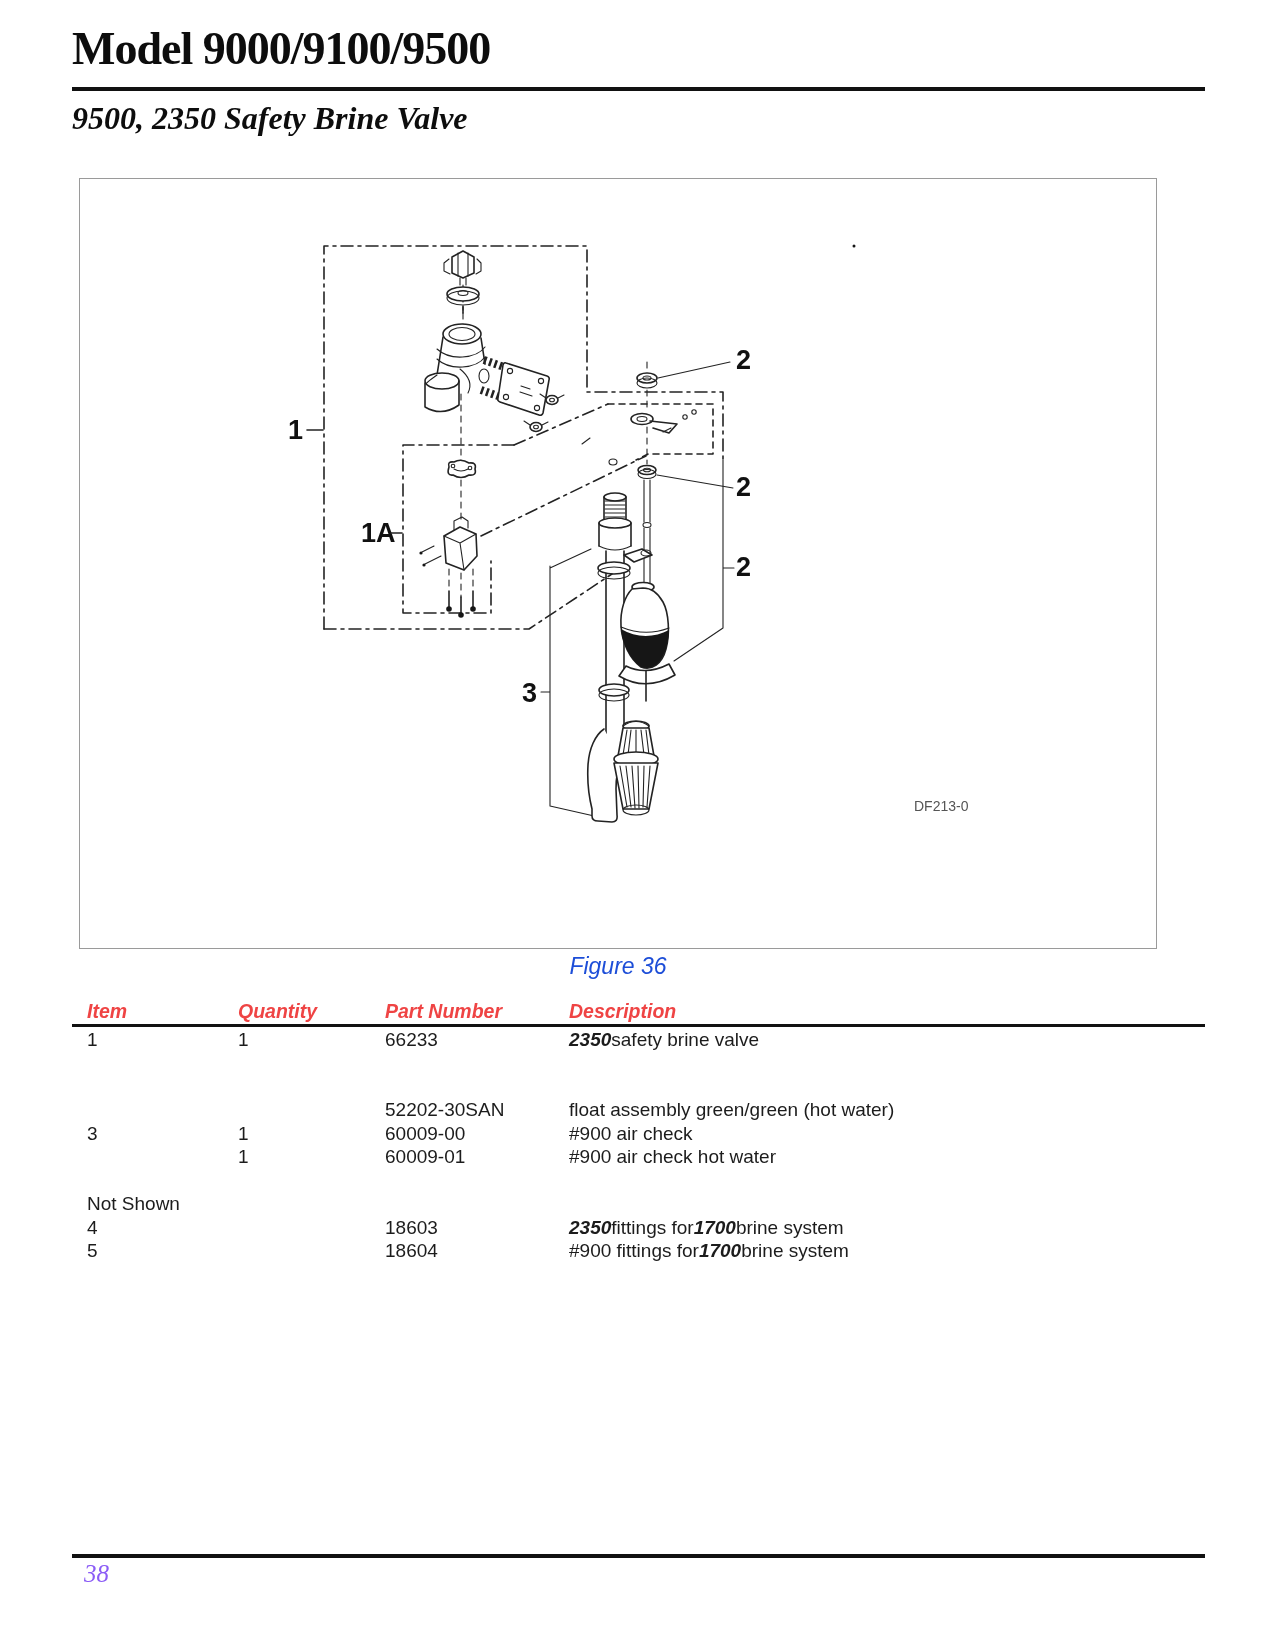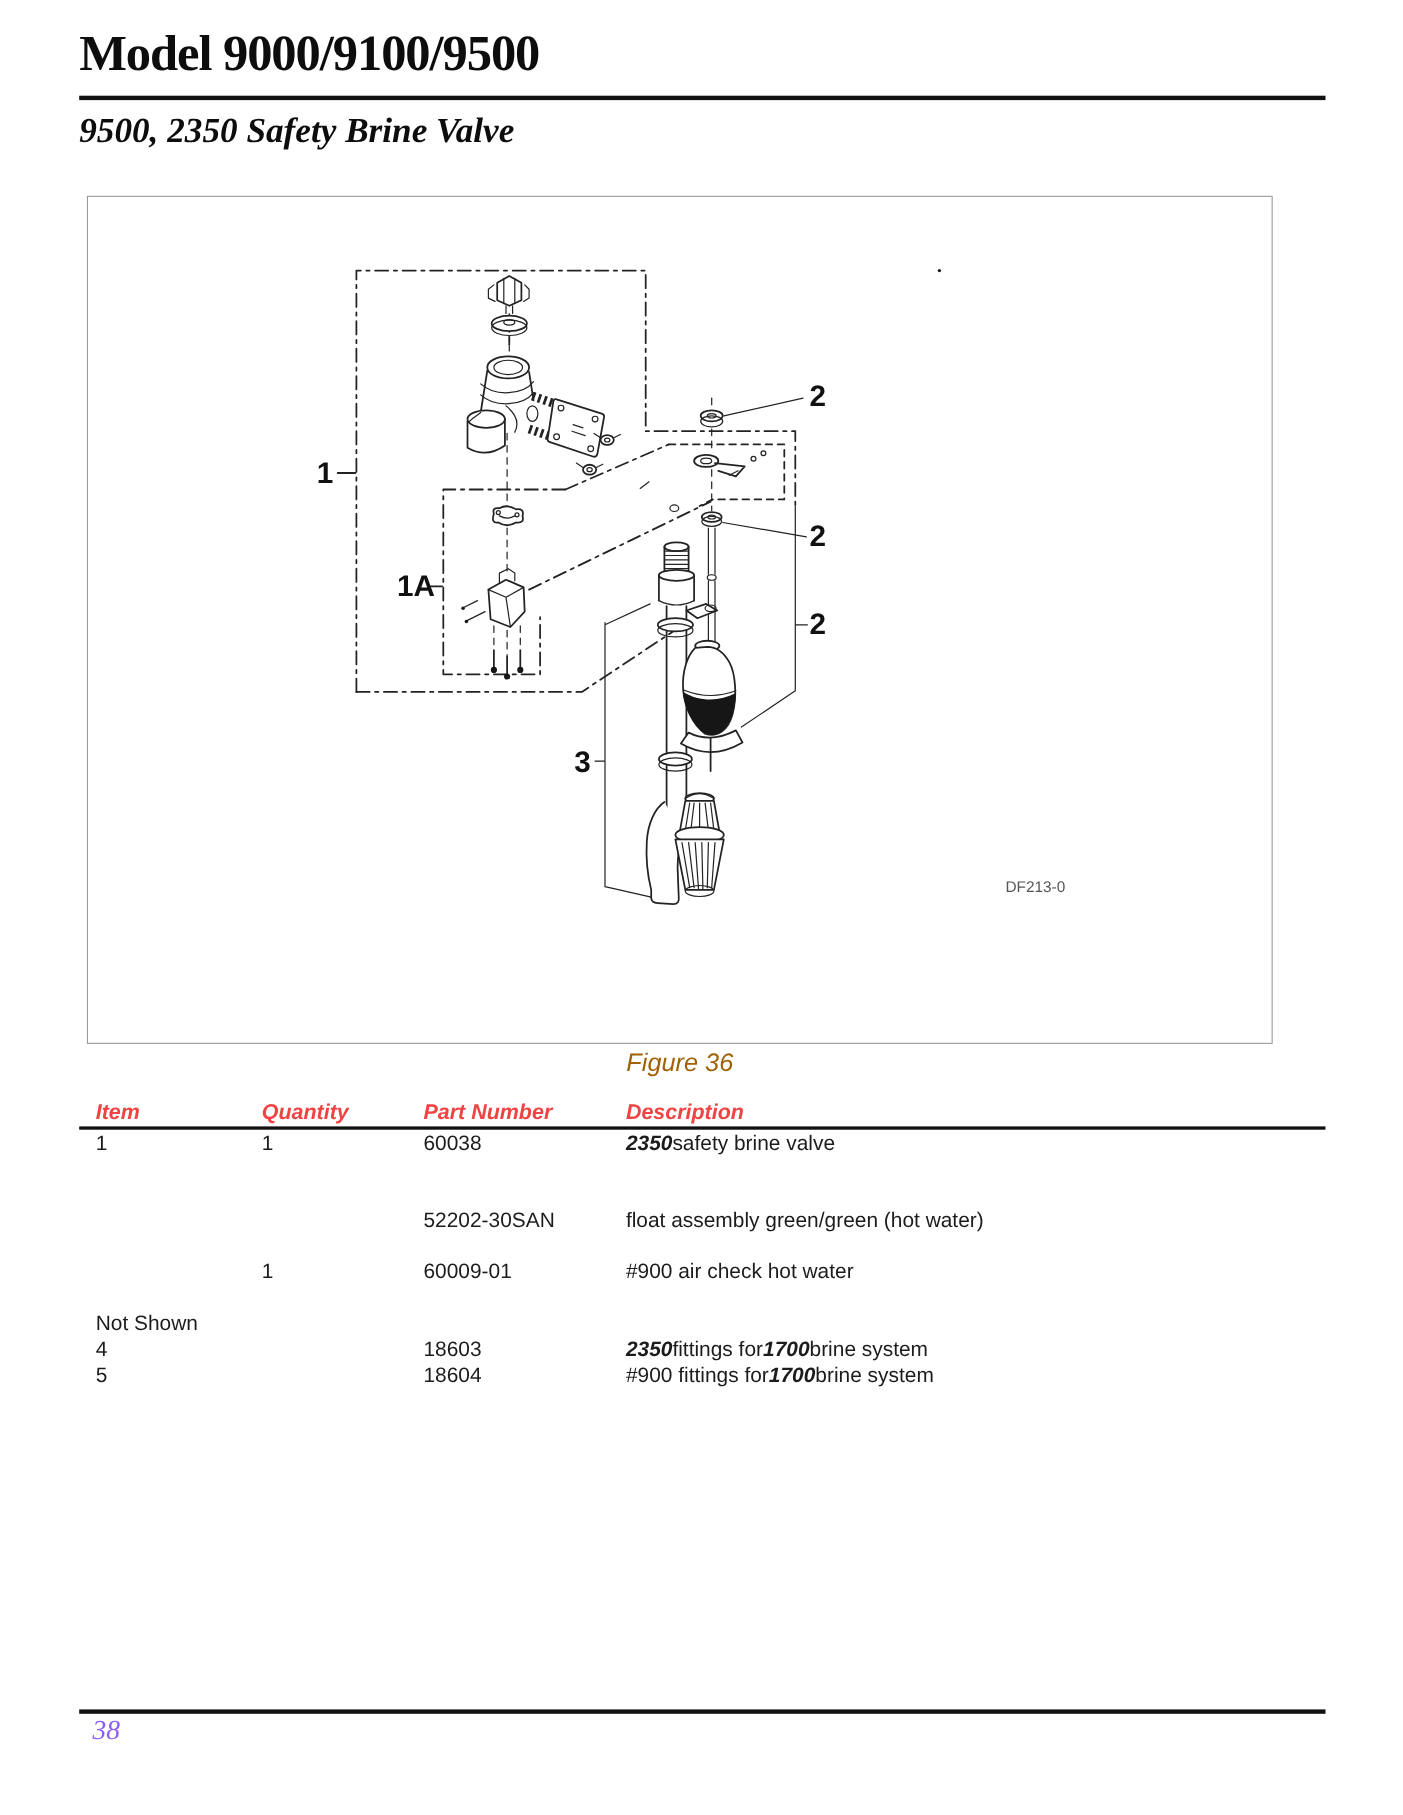--- a/index.html
+++ b/index.html
@@ -11,21 +11,21 @@
   
   .doc-title{left:72px;top:22px;font-family:"Liberation Serif",serif;
     font-weight:bold;font-size:46px;letter-spacing:-1px;color:#0d0d0d;}
   .rule{left:72px;width:1133px;height:4px;background:#111;}
   .rule-1{top:87px;}
   .doc-subtitle{left:72px;top:100px;font-family:"Liberation Serif",serif;
     font-weight:bold;font-style:italic;font-size:32px;color:#0d0d0d;}
   
   .figure-box{left:79px;top:178px;width:1078px;height:771px;border:1.5px solid #9a9a9a;box-sizing:border-box;}
   .figure-caption{left:79px;top:953px;width:1078px;text-align:center;
-    font-style:italic;font-size:23px;color:#a16207;}
+    font-style:italic;font-size:23px;color:#1d4ed8;}
   
   .parts-table{left:72px;top:1000px;width:1133px;height:300px;font-size:19px;}
   .trow{position:absolute;left:0;width:1133px;padding-left:15px;box-sizing:border-box;
     white-space:nowrap;line-height:23.4px;}
   .trow span{display:inline-block;vertical-align:top;}
   .c-item{width:151px;}
   .c-qty{width:147px;}
   .c-part{width:184px;}
   .thead{top:0;font-weight:bold;font-style:italic;font-size:19.5px;color:#ef4444;}
   .head-rule{position:absolute;left:0;top:24px;width:1133px;height:3px;background:#111;}
@@ -228,21 +228,22 @@
 <div class="abs figure-caption">Figure 36</div>
 
 <div class="abs parts-table">
   <div class="trow thead">
     <span class="c-item">Item</span><span class="c-qty">Quantity</span><span class="c-part">Part Number</span><span class="c-desc">Description</span>
   </div>
   <div class="head-rule"></div>
   <div id="rows-main"></div>
   <div class="not-shown">Not Shown</div>
   <div id="rows-not-shown"></div>
-<div class="trow" style="top: 28px;"><span class="c-item">1</span><span class="c-qty">1</span><span class="c-part">60038</span><span class="c-desc"><span class="bi">2350</span><span> safety brine valve</span></span></div>
+<div class="trow" style="top: 28px;"><span class="c-item">1</span><span class="c-qty">1</span><span class="c-part">66233</span><span class="c-desc"><span class="bi">2350</span><span> safety brine valve</span></span></div>
     <div class="trow" style="top: 98.2px;"><span class="c-item"></span><span class="c-qty"></span><span class="c-part">52202-30SAN</span><span class="c-desc"><span>float assembly green/green (hot water)</span></span></div>
+    <div class="trow" style="top: 121.6px;"><span class="c-item">3</span><span class="c-qty">1</span><span class="c-part">60009-00</span><span class="c-desc"><span>#900 air check</span></span></div>
     <div class="trow" style="top: 145px;"><span class="c-item"></span><span class="c-qty">1</span><span class="c-part">60009-01</span><span class="c-desc"><span>#900 air check hot water</span></span></div>
     <div class="trow" style="top: 216px;"><span class="c-item">4</span><span class="c-qty"></span><span class="c-part">18603</span><span class="c-desc"><span class="bi">2350</span><span> fittings for </span><span class="bi">1700</span><span> brine system</span></span></div>
     <div class="trow" style="top: 239.4px;"><span class="c-item">5</span><span class="c-qty"></span><span class="c-part">18604</span><span class="c-desc"><span>#900 fittings for </span><span class="bi">1700</span><span> brine system</span></span></div>
   </div>
 
 <div class="abs rule rule-2"></div>
 <div class="abs page-number">38</div>
 
 </body></html>

